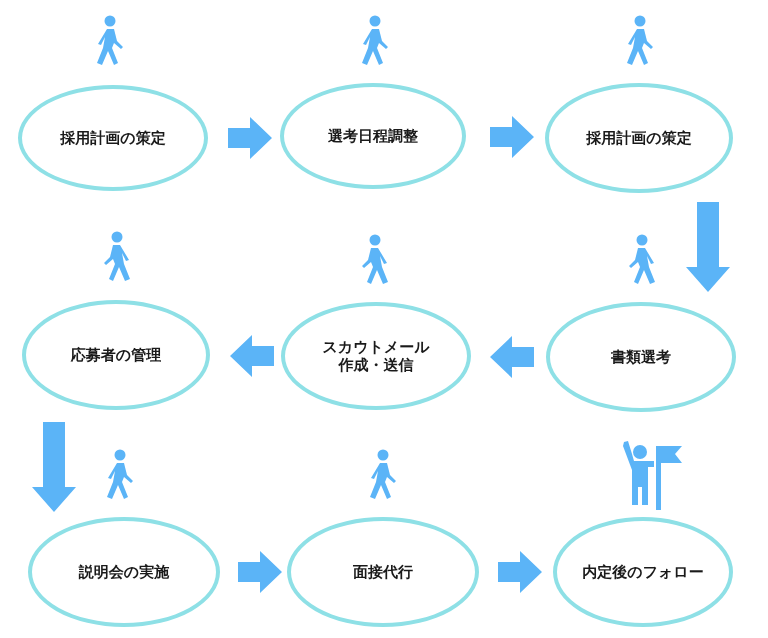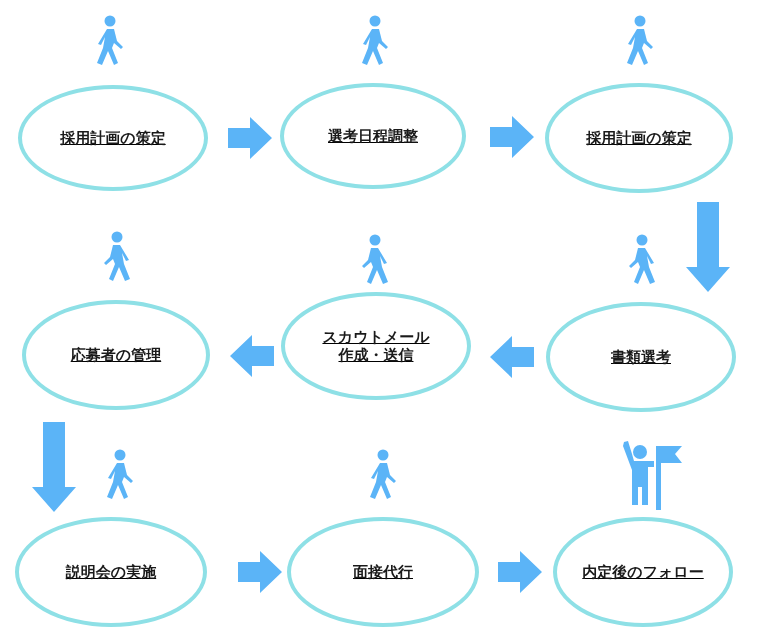--- a/index.html
+++ b/index.html
@@ -1,20 +1,20 @@
 <!DOCTYPE html>
 <html><head>
 <meta charset="utf-8">
 <style>
   html, body { margin:0; padding:0; background:#ffffff; }
   body { width:768px; height:638px; position:relative; overflow:hidden;
          font-family:"DejaVu Sans", "Liberation Sans", sans-serif; }
   .node { position:absolute; box-sizing:border-box; border:4px solid #8ee0e6;
           border-radius:50%; background:#fff; display:flex; align-items:center;
-          justify-content:center; text-align:center;text-decoration:underline; }
+          justify-content:center; text-align:center; }
   .node span { font-weight:bold; font-size:15px; color:#1a1a1a; line-height:18px; white-space:pre-line; }
   .icon { position:absolute; }
   .arrow { position:absolute; }
 </style>
 </head>
 <body>
 
 <svg width="0" height="0" style="position:absolute">
   <defs>
     <g id="walker">
@@ -64,21 +64,21 @@
     <span>応募者の管理</span>
   </div>
 
 <svg class="arrow" style="left:230px;top:335px" width="44" height="42" viewBox="0 0 44 42">
     <path d="M44 11 L22 11 L22 0 L0 21 L22 42 L22 31 L44 31 Z" fill="#5bb4f7"></path>
   </svg>
 
 <svg class="icon" style="left:355px;top:225px;transform:scaleX(-1)" width="40" height="70" viewBox="0 0 40 52">
     <use href="#walker"></use>
   </svg>
-<div class="node" style="left:281px;top:292px;width:190px;height:108px">
+<div class="node" style="left:281px;top:302px;width:190px;height:108px">
     <span>スカウトメール
 作成・送信</span>
   </div>
 
 <svg class="arrow" style="left:490px;top:336px" width="44" height="42" viewBox="0 0 44 42">
     <path d="M44 11 L22 11 L22 0 L0 21 L22 42 L22 31 L44 31 Z" fill="#5bb4f7"></path>
   </svg>
 
 <svg class="icon" style="left:622px;top:225px;transform:scaleX(-1)" width="40" height="70" viewBox="0 0 40 52">
     <use href="#walker"></use>
@@ -87,21 +87,21 @@
     <span>書類選考</span>
   </div>
 
 <svg class="arrow" style="left:32px;top:422px" width="44" height="90" viewBox="0 0 44 90">
     <path d="M11 0 L33 0 L33 65 L44 65 L22 90 L0 65 L11 65 Z" fill="#5bb4f7"></path>
   </svg>
 
 <svg class="icon" style="left:100px;top:440px" width="40" height="70" viewBox="0 0 40 52">
     <use href="#walker"></use>
   </svg>
-<div class="node" style="left:15px;top:517px;width:192px;height:110px">
+<div class="node" style="left:28px;top:517px;width:192px;height:110px">
     <span>説明会の実施</span>
   </div>
 
 <svg class="arrow" style="left:238px;top:551px" width="44" height="42" viewBox="0 0 44 42">
     <path d="M0 11 L22 11 L22 0 L44 21 L22 42 L22 31 L0 31 Z" fill="#5bb4f7"></path>
   </svg>
 
 <svg class="icon" style="left:363px;top:440px" width="40" height="70" viewBox="0 0 40 52">
     <use href="#walker"></use>
   </svg>

